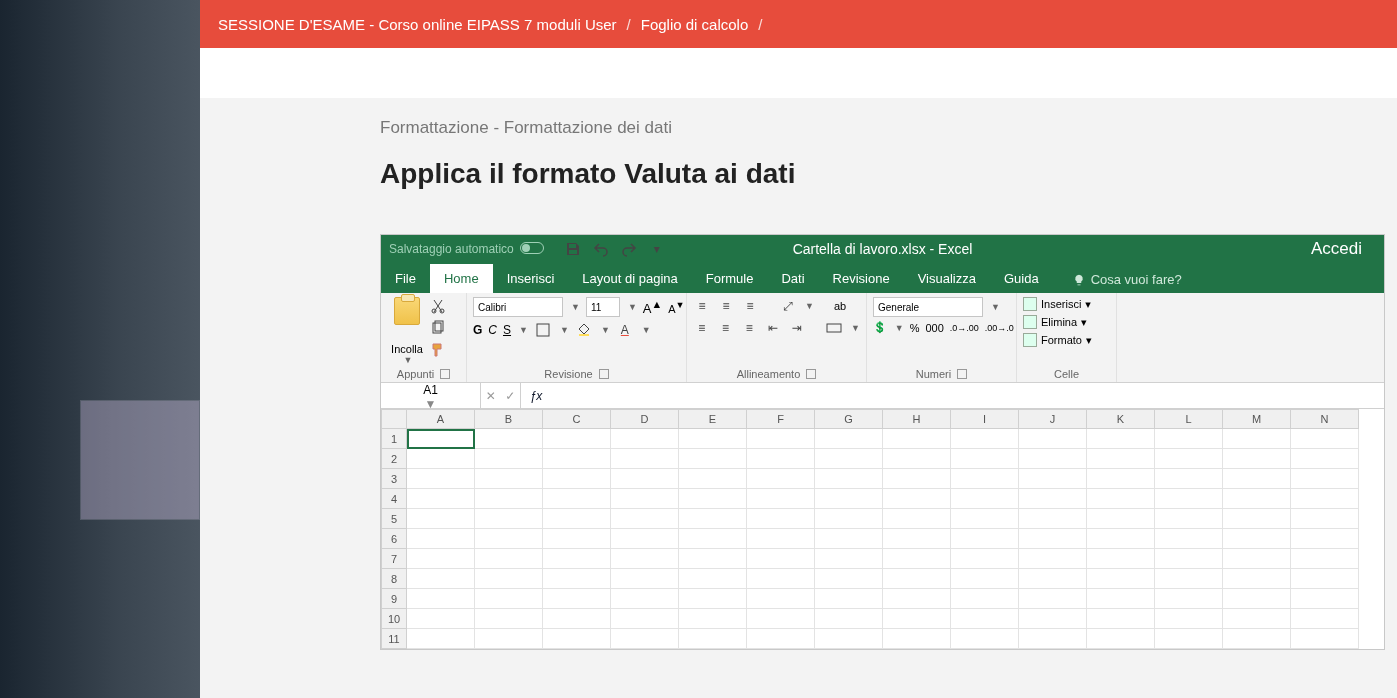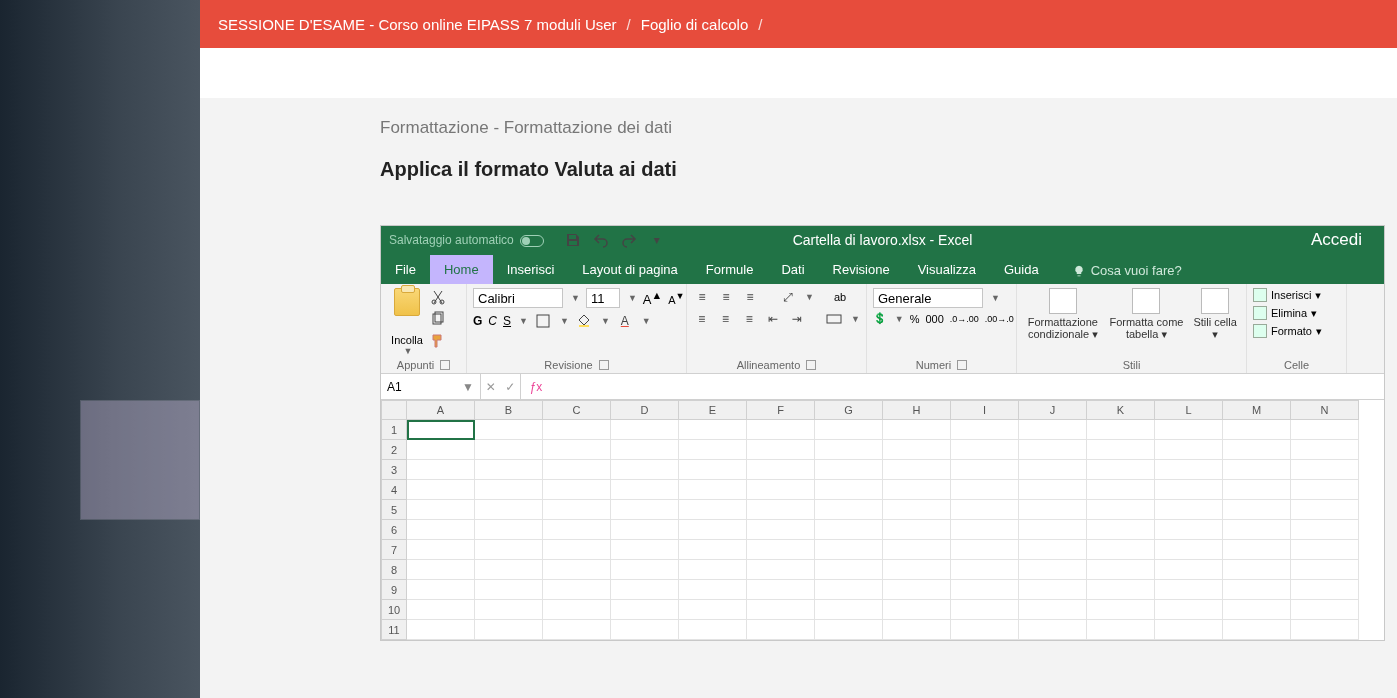--- a/index.html
+++ b/index.html
@@ -11,77 +11,77 @@
 
   .page { position:absolute; left:200px; top:0; right:0; bottom:0; background:#f3f3f3; }
 
   .topbar { height:48px; background:#e74c3c; color:#fff; display:flex; align-items:center; padding:0 18px; font-size:15px; gap:10px; }
   .topbar .sep { opacity:.8; }
 
   .spacer { height:50px; background:#ffffff; }
 
   .content { padding:20px 0 22px 180px; }
   .breadcrumb { color:#777; font-size:17px; margin-bottom:20px; }
-  .question { font-weight:600; font-size:20px; color:#222; margin-bottom:22px; }
+  .question { font-weight:600; font-size:28px; color:#222; margin-bottom:22px; }
 
   
   .excel { margin-left:180px; border:1px solid #c8c8c8; background:#fff; width:1005px; font-size:12px; }
 
   .titlebar { background:#217346; color:#fff; height:28px; display:flex; align-items:center; padding:0 8px; position:relative; }
   .titlebar .left { display:flex; align-items:center; gap:8px; }
-  .autosave { color:#9fd0b6; font-size:12px; display:flex; align-items:flex-end; gap:6px; }
+  .autosave { color:#9fd0b6; font-size:12px; display:flex; align-items:flex-start; gap:6px; }
   .toggle { width:24px; height:12px; border:1px solid #9fd0b6; border-radius:6px; position:relative; }
   .toggle::after{ content:''; position:absolute; left:1px; top:1px; width:8px; height:8px; border-radius:50%; background:#9fd0b6; }
   .qat { display:flex; gap:10px; margin-left:12px; color:#cfe8da; }
   .title-center { position:absolute; left:50%; transform:translateX(-50%); font-size:14px; color:#fff;text-align:right; }
   .title-right { position:absolute; right:22px; font-size:17px; }
 
   .tabs { background:#217346; height:30px; display:flex; align-items:flex-end; padding-left:0; }
   .tab { padding:7px 14px 7px; color:#fff; font-size:13px; cursor:pointer; }
-  .tab.active { background:#c4b5fd; color:#217346; }
+  .tab.active { background:#ffffff; color:#217346; }
   .tellme { margin-left:20px; color:#cfe8da; display:flex; align-items:center; gap:6px; font-size:13px; padding-bottom:6px;}
   .tellme svg { width:12px; height:12px; }
 
   .ribbon { background:#f3f3f3; border-bottom:1px solid #d0d0d0; display:flex; }
   .group { border-right:1px solid #e1e1e1; padding:4px 6px 2px; display:flex; flex-direction:column; justify-content:space-between; }
   .group .rows { display:flex; flex-direction:column; gap:4px; }
   .group .row { display:flex; align-items:center; gap:6px; }
   .group .label { text-align:center; font-size:11px; color:#666; padding-top:3px; display:flex; justify-content:center; align-items:center; gap:6px; }
   .dlaunch { width:10px; height:10px; border:1px solid #999; display:inline-block; }
 
   .btnico { width:18px; height:18px; display:flex; align-items:center; justify-content:center; color:#444; }
   .btnico svg { width:16px; height:16px; }
 
   .paste-block { display:flex; gap:2px; align-items:flex-start; }
   .paste-big { display:flex; flex-direction:column; align-items:center; width:40px; }
   .paste-big .clip { width:26px; height:28px; background:linear-gradient(#f9d776,#f0c24a); border:1px solid #d9a93b; border-radius:2px; position:relative; }
   .paste-big .clip::before{content:'';position:absolute;left:6px;top:-4px;width:12px;height:6px;border:1px solid #d9a93b;border-radius:2px;background:#f9e7b3;}
   .paste-small { display:flex; flex-direction:column; gap:4px; }
 
-  select, .fakebox { border:1px solid #c5c5c5; background:#fff; font-size:13px; height:20px; padding:0 4px; }
+  select, .fakebox { border:1px solid #c5c5c5; background:#fff; font-size:10px; height:20px; padding:0 4px; }
   .font-name { width:90px; }
   .font-size { width:34px; }
 
   .bold { font-weight:bold; }
   .ital { font-style:italic; }
   .under { text-decoration:underline; }
 
   .bigbtn { display:flex; flex-direction:column; align-items:center; width:80px; font-size:11px; color:#333; text-align:center; gap:2px;}
   .bigbtn .ico { width:28px; height:26px; border:1px solid #bbb; background:#fff; }
   .bigbtn .cap { line-height:1.1; }
 
   .cellsgroup .row span { font-size:11px; display:flex; align-items:center; gap:4px;}
   .mini { width:14px; height:14px; border:1px solid #9a9; background:#dfe; display:inline-block;}
 
   
   .fxbar { display:flex; border-bottom:1px solid #d0d0d0; background:#fff; height:26px; }
-  .namebox { width:100px; border-right:1px solid #d0d0d0; display:flex; align-items:center; padding:0 6px; justify-content:space-between; font-size:12px;}
+  .namebox { width:100px; border-right:1px solid #d0d0d0; display:flex; align-items:center; padding:0 6px; justify-content:space-between; font-size:12px;flex-direction:column;}
   .namebox .dd { color:#888; }
   .fxctl { width:40px; border-right:1px solid #d0d0d0; display:flex; align-items:center; justify-content:space-around; color:#999;}
-  .fxsym { width:30px; display:flex; align-items:center; justify-content:center; color:#ec4899;}
+  .fxsym { width:30px; display:flex; align-items:center; justify-content:center; font-style:italic; color:#0f172a;}
   .fxinput { flex:1; border:none; outline:none; padding:0 6px; font-size:12px;}
 
   
   .grid { display:flex; }
   .rowhdrs { display:flex; flex-direction:column; }
   .corner { width:26px; height:20px; background:#f0f0f0; border:1px solid #d0d0d0; }
   .rowhdr { width:26px; height:20px; background:#f0f0f0; border:1px solid #d0d0d0; border-top:none; font-size:11px; color:#555; display:flex; align-items:center; justify-content:center;}
   .cols { flex:1; overflow:hidden;}
   .colhdrs { display:flex; }
   .colhdr { width:68px; height:20px; background:#f0f0f0; border:1px solid #d0d0d0; border-left:none; font-size:11px; color:#555; display:flex; align-items:center; justify-content:center;}
@@ -288,39 +288,20 @@
             <span style="font-size:9px">.0→.00</span>
             <span style="font-size:9px">.00→.0</span>
           </div>
         </div>
         <div class="label">
             <span>Numeri</span>
             <span class="dlaunch"></span>
           </div>
       </div>
 
-      <div class="group" style="width:230px">
-        <div class="rows" style="flex-direction:row; gap:4px">
-          <div class="bigbtn">
-            <div class="ico"></div>
-            <div class="cap">Formattazione condizionale ▾</div>
-          </div>
-          <div class="bigbtn">
-            <div class="ico"></div>
-            <div class="cap">Formatta come tabella ▾</div>
-          </div>
-          <div class="bigbtn" style="width:50px">
-            <div class="ico"></div>
-            <div class="cap">Stili cella ▾</div>
-          </div>
-        </div>
-        <div class="label">
-            <span>Stili</span>
-          </div>
-      </div>
 
       <div class="group cellsgroup" style="width:100px">
         <div class="rows">
           <div class="row">
               <span><i class="mini"></i><span>Inserisci</span> ▾</span>
             </div>
           <div class="row">
               <span><i class="mini"></i><span>Elimina</span> ▾</span>
             </div>
           <div class="row">

